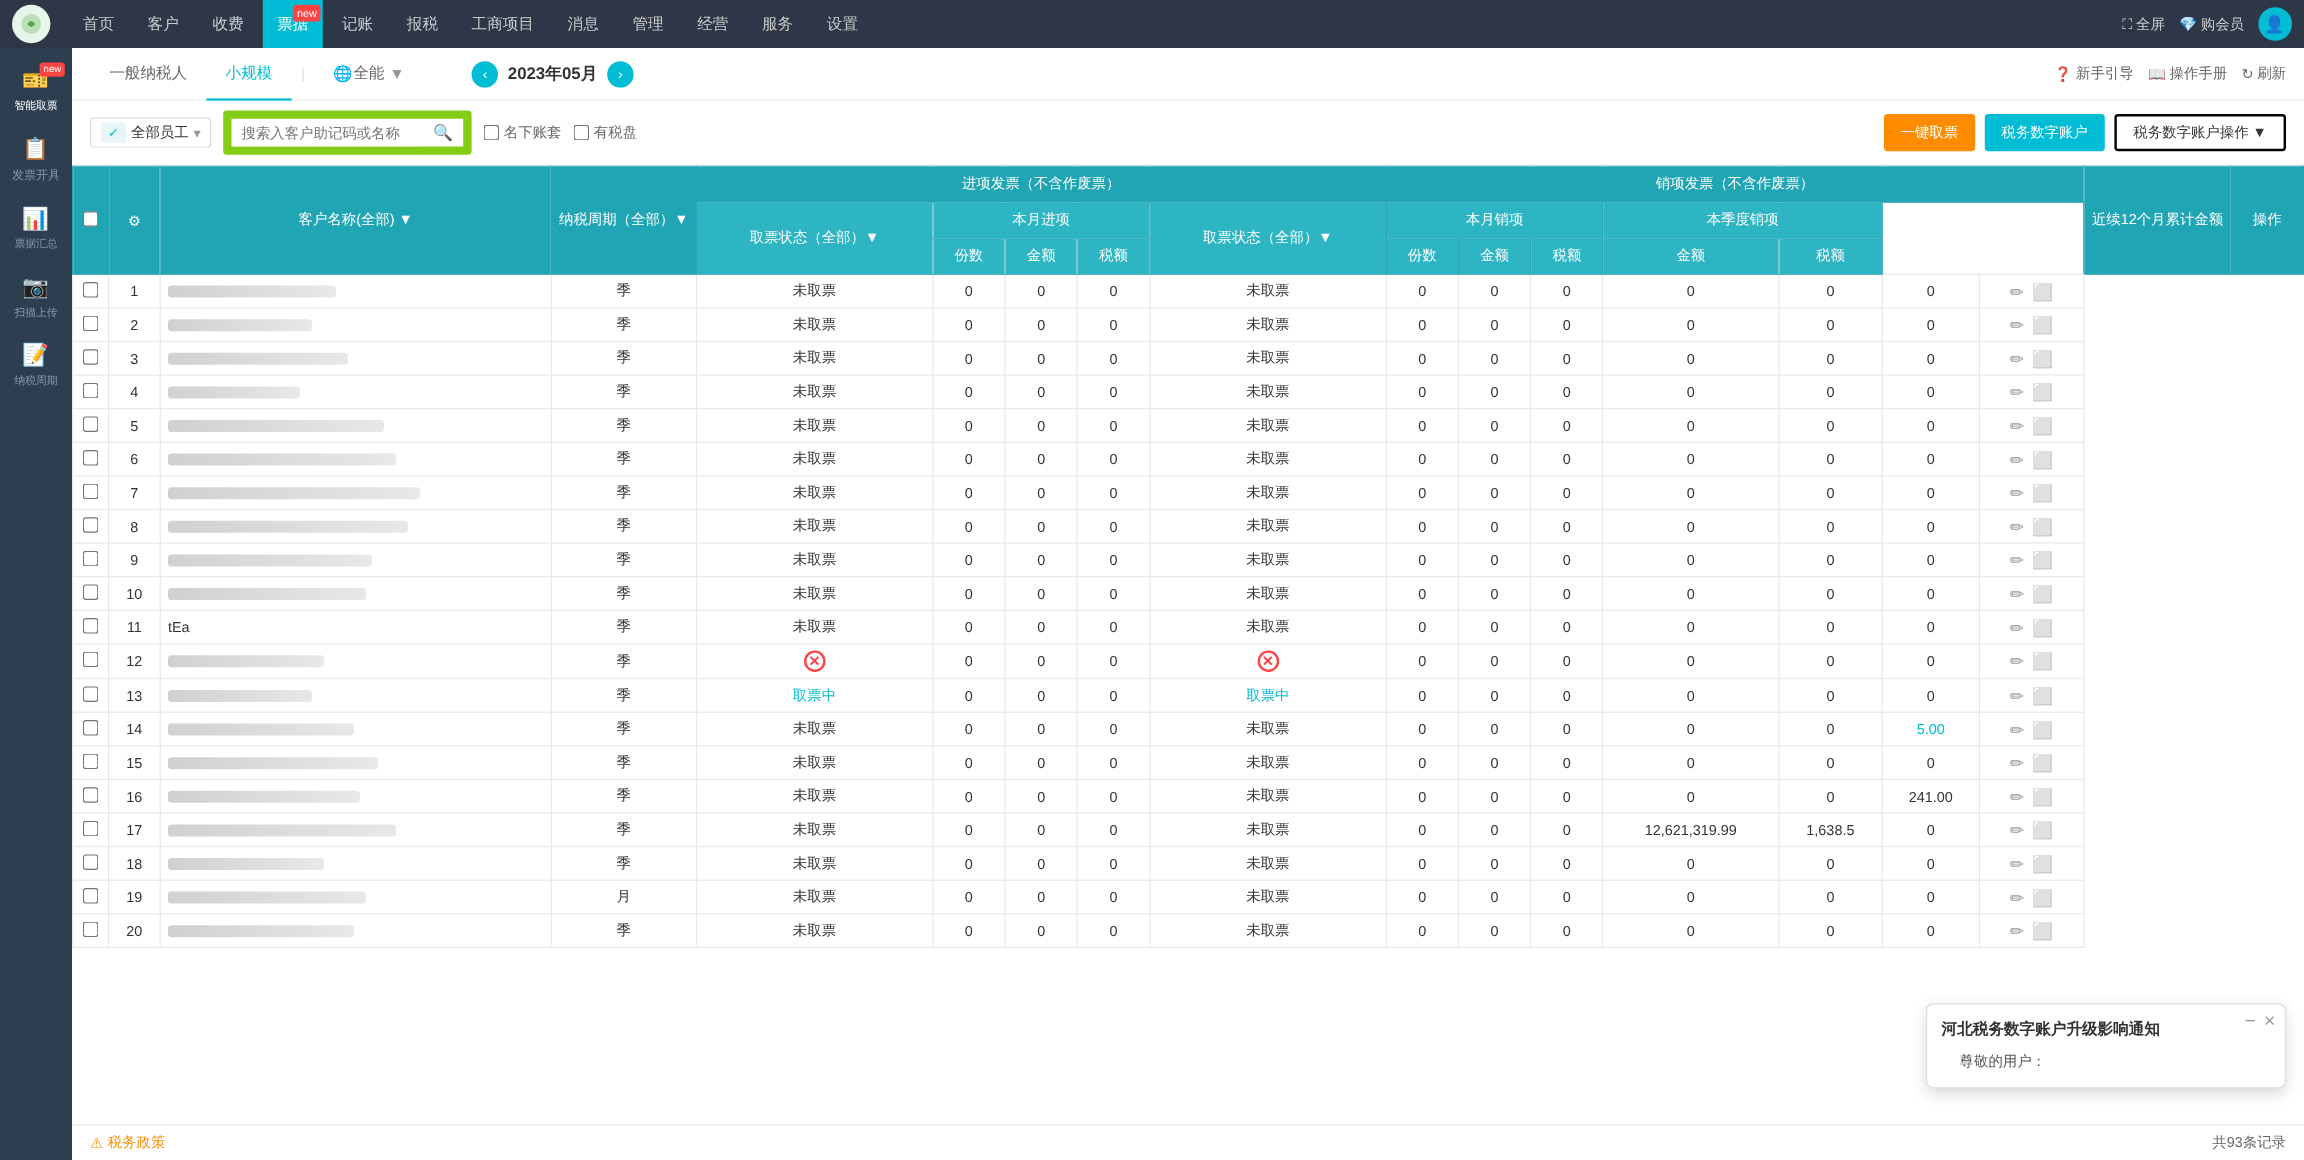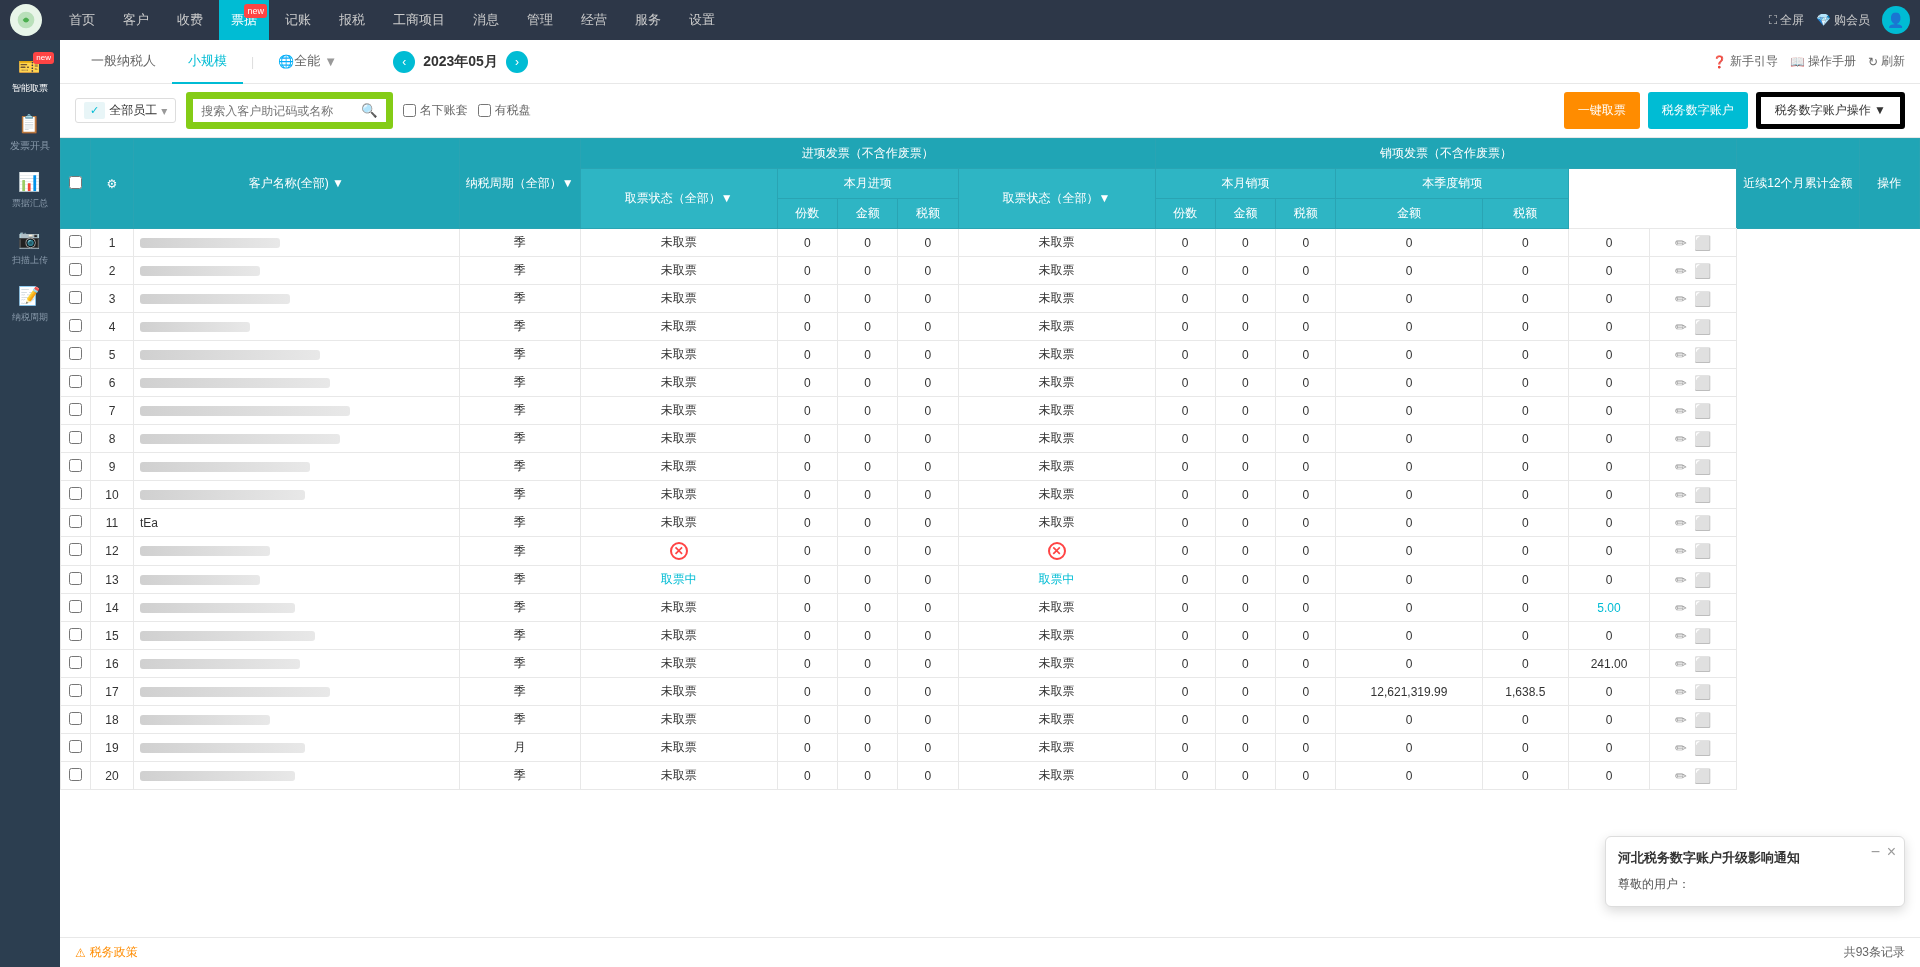--- a/index.html
+++ b/index.html
@@ -148,21 +148,21 @@
       font-size: 12px;
     }
     .btn-teal {
       background: #00bcd4; color: #fff;
       border: none; border-radius: 3px;
       padding: 5px 14px; cursor: pointer;
       font-size: 12px;
     }
     .btn-outline {
       background: #fff; color: #333;
-      border: 5px solid #000000; border-radius: 3px;
+      border: 2px solid #000000; border-radius: 3px;
       padding: 5px 14px; cursor: pointer;
       font-size: 12px; display: flex; align-items: center; gap: 4px;
     }
 
     
     .table-container { flex: 1; overflow: auto; position: relative; }
 
     table {
       width: 100%; border-collapse: collapse;
       font-size: 12px;
@@ -211,21 +211,21 @@
       box-shadow: 0 4px 12px rgba(0,0,0,0.15);
       padding: 12px;
       font-size: 12px;
       z-index: 50;
     }
     .notification-popup .popup-title {
       font-size: 13px; font-weight: bold;
       color: #333; margin-bottom: 8px;
     }
     .notification-popup .popup-body {
-      color: #555; line-height: 1.6;
+      color: #555; line-height: 1.6; margin-left: 15px;
     }
     .popup-close {
       position: absolute; top: 6px; right: 8px;
       cursor: pointer; color: #999; font-size: 16px; background: none; border: none;
     }
     .popup-minimize {
       position: absolute; top: 6px; right: 24px;
       cursor: pointer; color: #999; font-size: 16px; background: none; border: none;
     }
 

